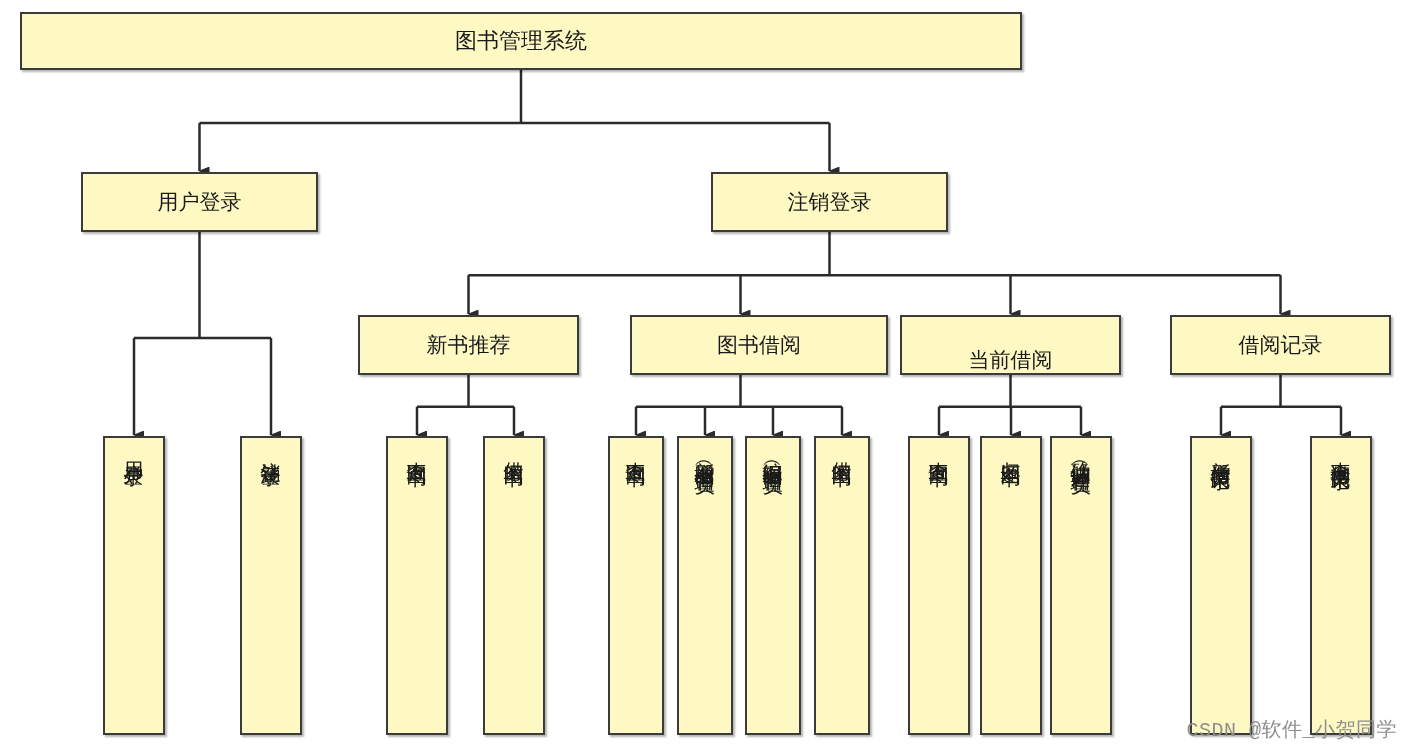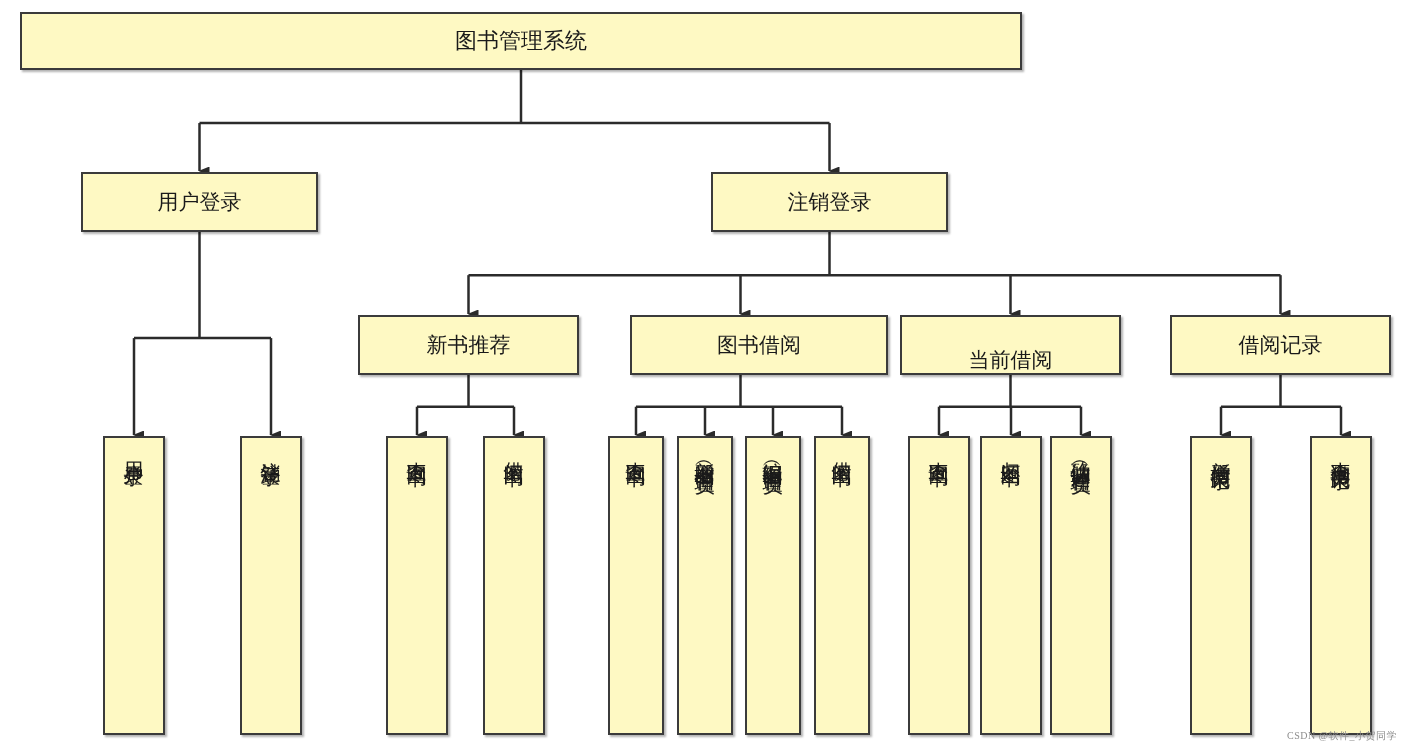--- a/index.html
+++ b/index.html
@@ -61,26 +61,26 @@
     text-orientation: upright;
     font-size: 20px;
     letter-spacing: 2px;
     line-height: 1;
     white-space: nowrap;
   }
   #watermark {
     position: absolute;
     right: 8px;
     bottom: 4px;
-    font-size: 10px;
+    font-size: 20px;
     color: #8d8d8d;
     letter-spacing: 0.5px;
     z-index: 9;
     white-space: nowrap;
-    font-family: Liberation Serif, serif;
+    font-family: Liberation Mono, monospace;
   }
 </style>
 </head>
 <body>
 
 <div id="diagram-root">
 
   <svg id="edge-layer" viewBox="0 0 1405 747" width="1405" height="747" aria-hidden="true">
     <defs>
       <marker id="arrowhead" markerWidth="9" markerHeight="11" refX="4.5" refY="10" orient="auto" markerUnits="userSpaceOnUse">

